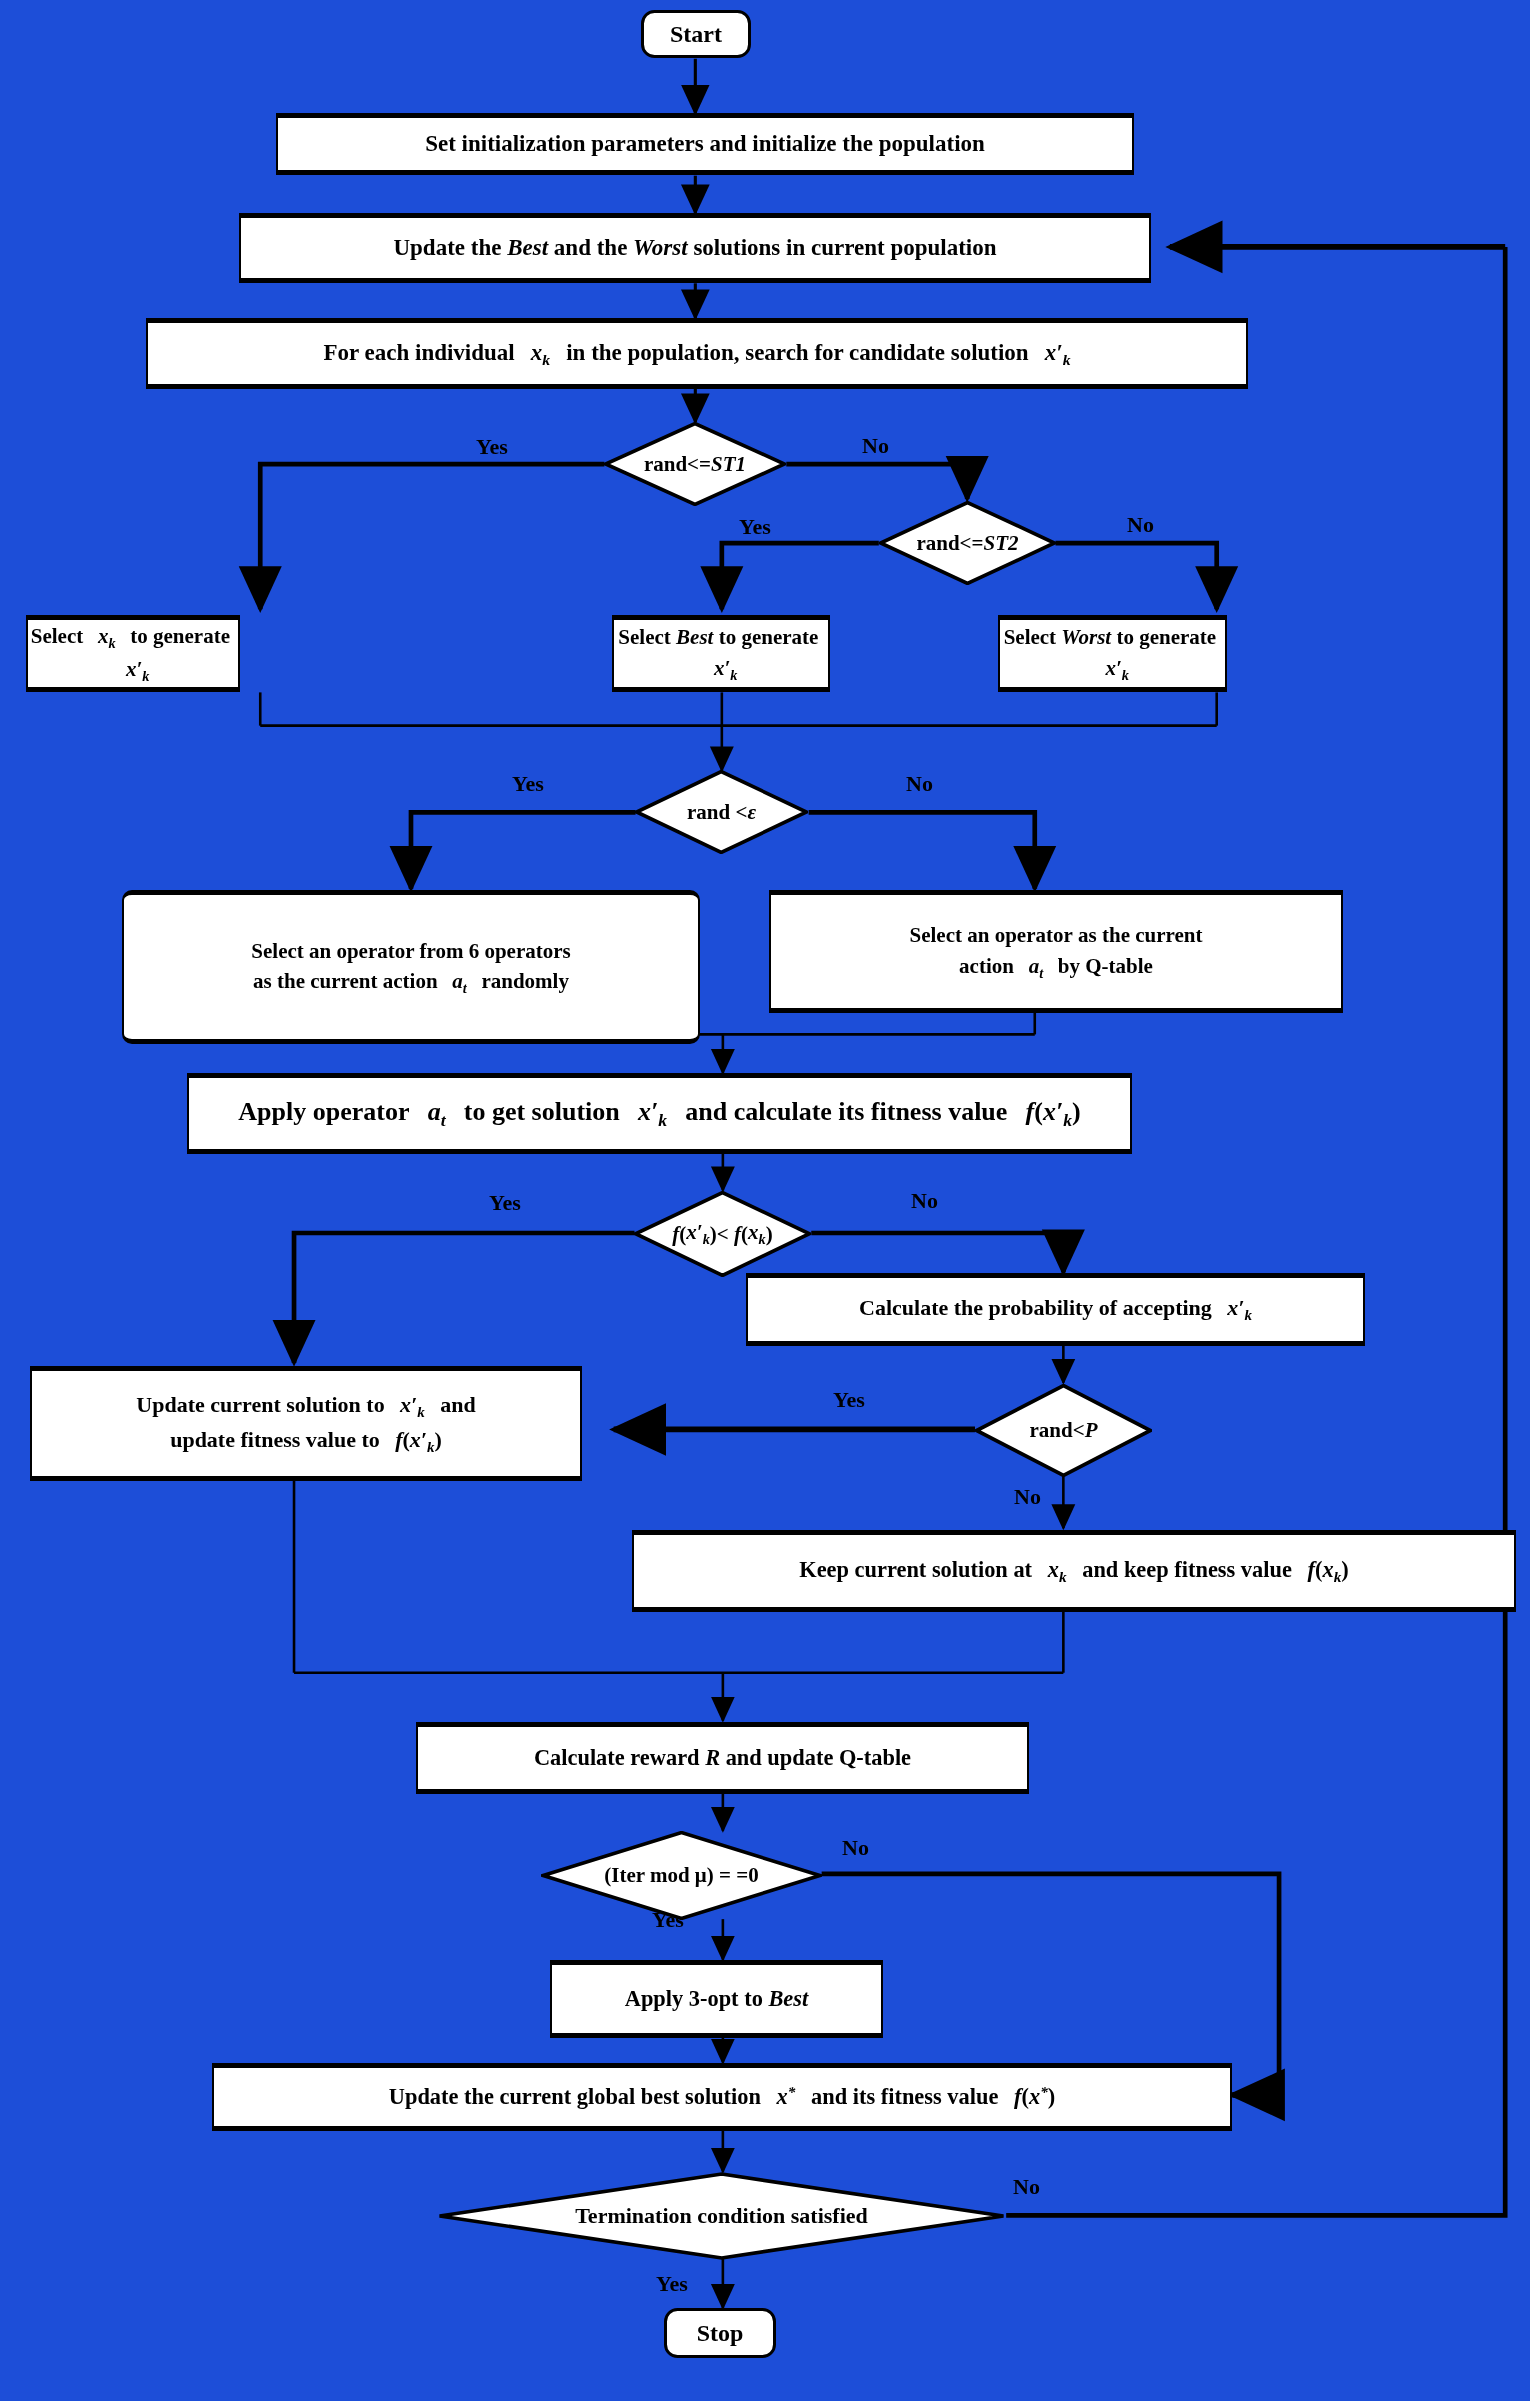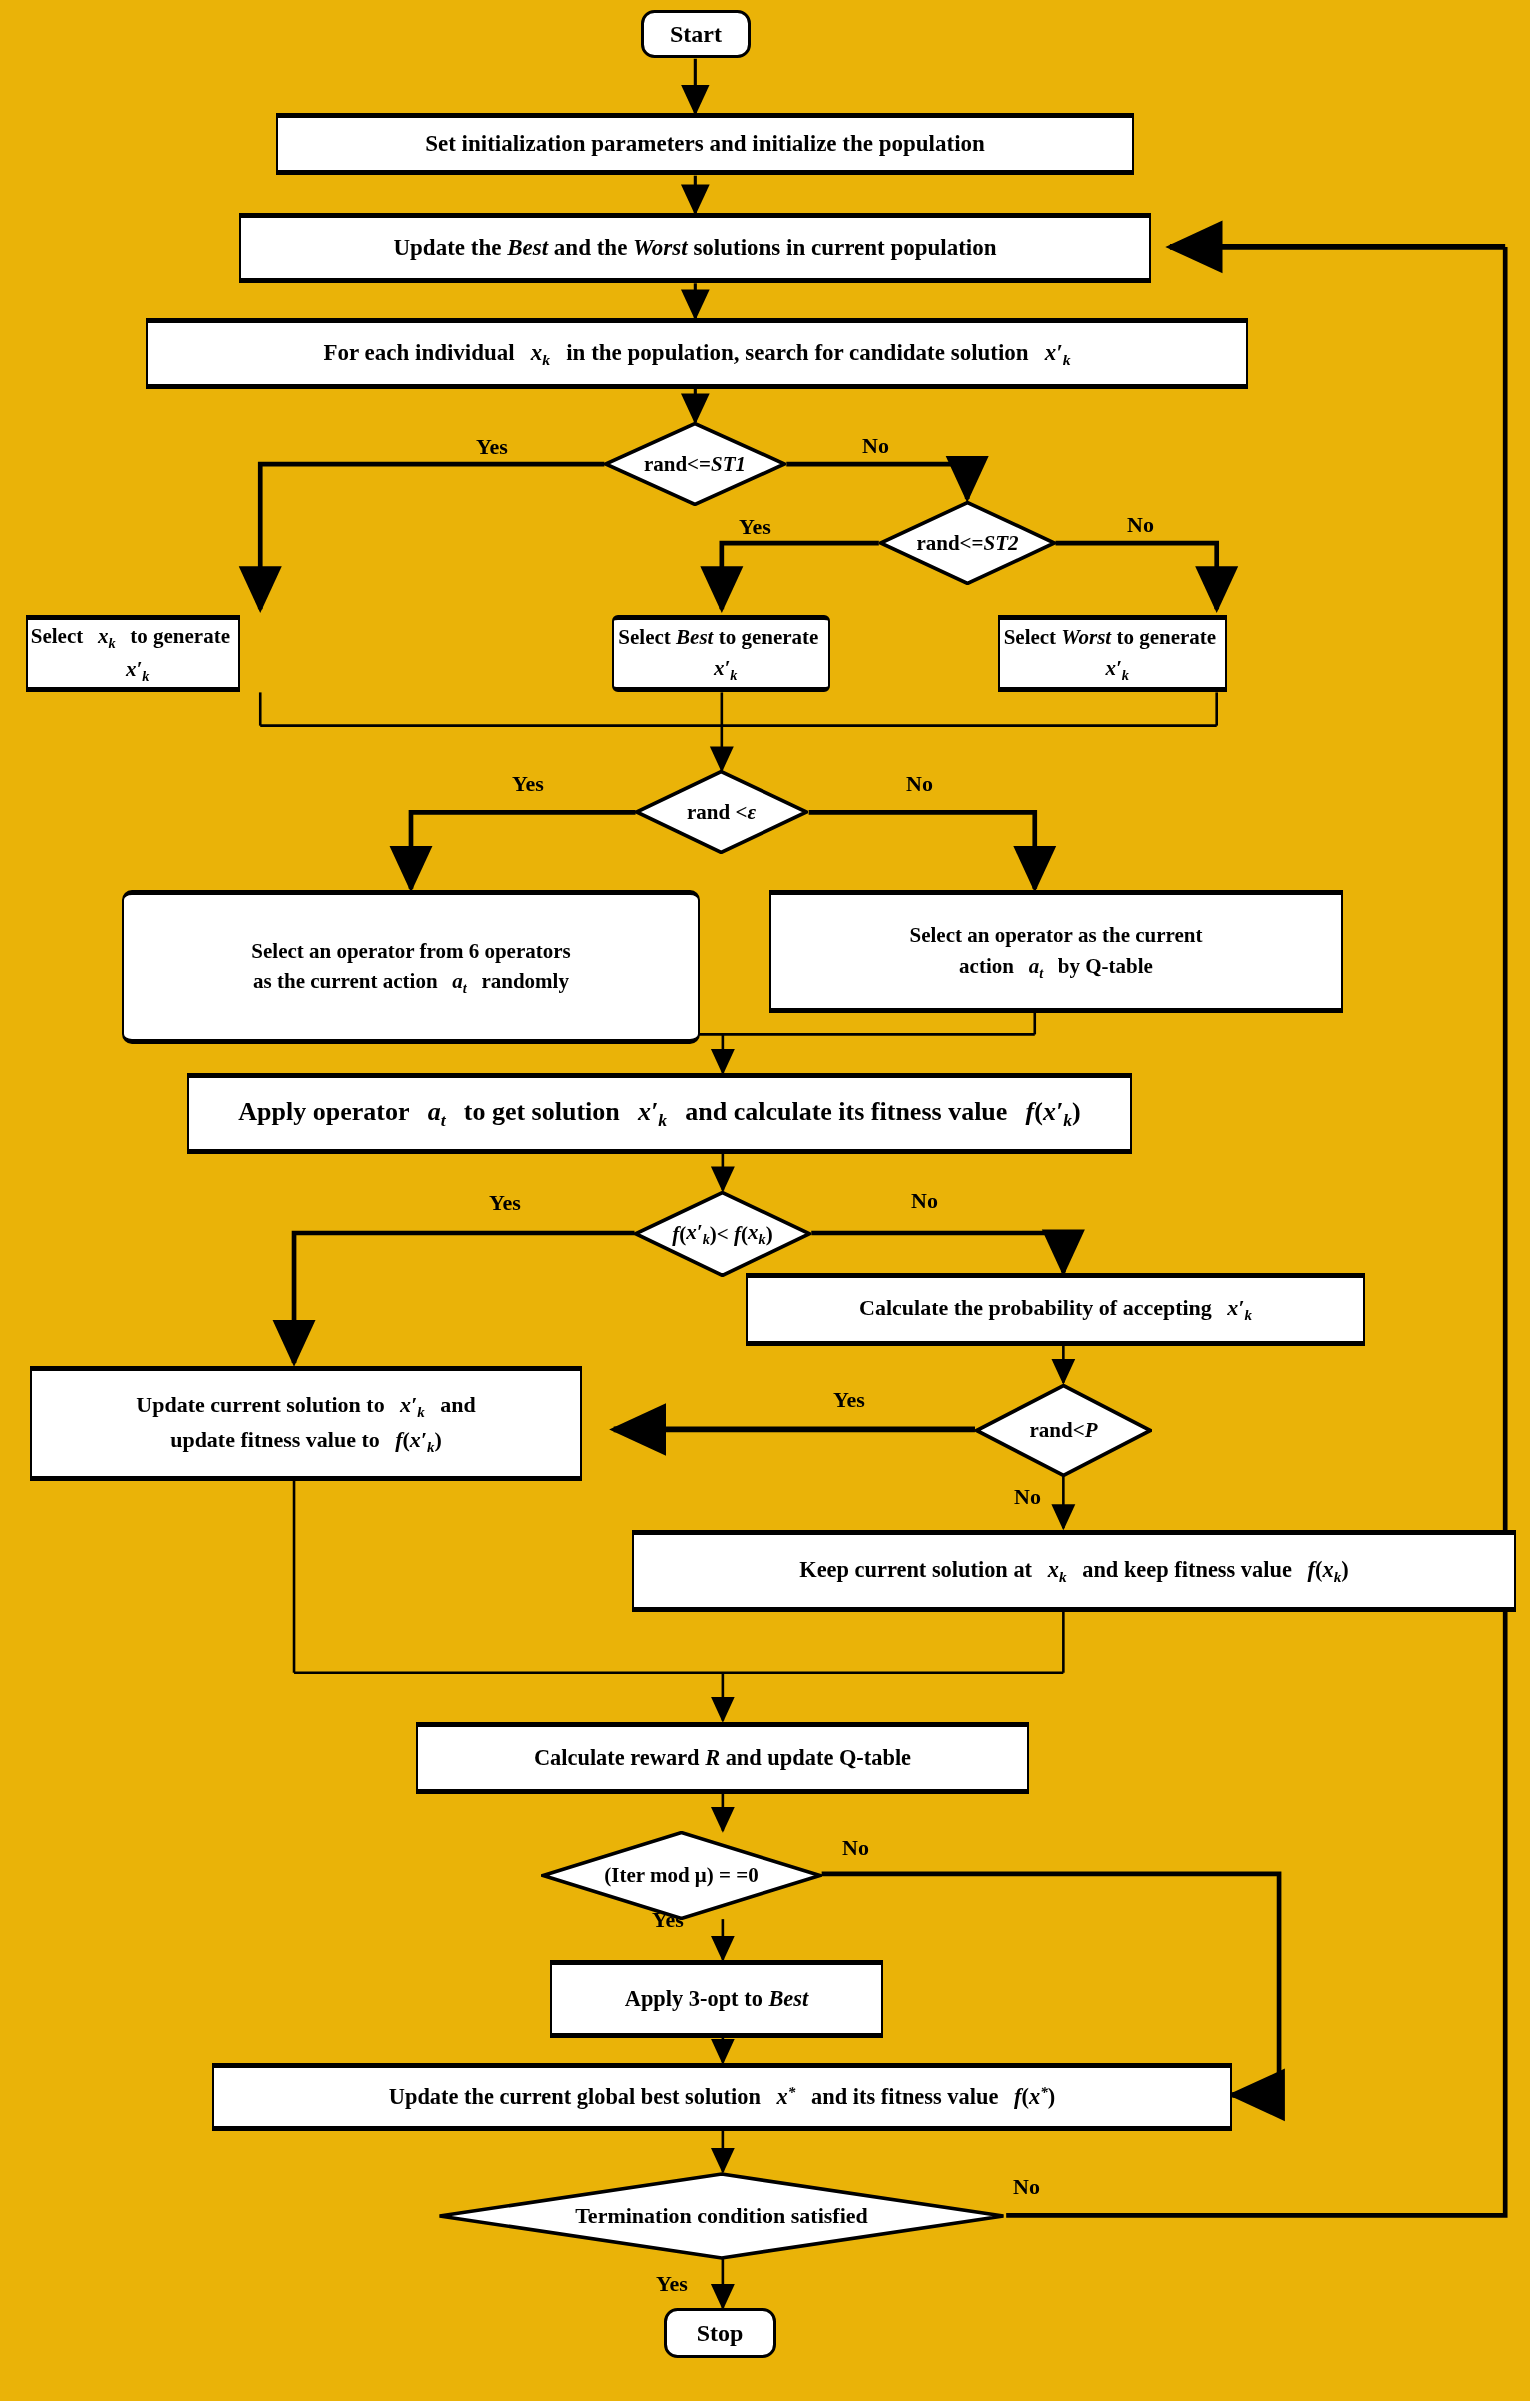--- a/index.html
+++ b/index.html
@@ -1,17 +1,17 @@
 <!DOCTYPE html>
 <html style="font-size:8.3px"><head>
 <meta charset="utf-8">
 <style>
   html,body{margin:0;padding:0;background:#ffffff;}
   body{font-family:"Liberation Serif","DejaVu Serif",serif;}
-  #stage{position:relative;width:1531px;height:2401px;background:#eab308;overflow:hidden;}
+  #stage{position:relative;width:1531px;height:2401px;background:#1d4ed8;overflow:hidden;}
   svg#wires{position:absolute;left:0;top:0;width:1531px;height:2401px;}
   .node{position:absolute;box-sizing:border-box;background:#fff;
         display:flex;align-items:center;justify-content:center;text-align:center;
         font-weight:bold;color:#000;line-height:1.45;}
   .proc{border:2.1px solid #000;border-top-width:5.7px;border-bottom-width:5.7px;}
   .term{border:3.6px solid #000;border-radius:13.5px;}
   .dia{position:absolute;}
   .dia .shape{position:absolute;left:0;top:0;width:100%;height:100%;}
   .dia .dlabel{position:absolute;left:0;top:0;width:100%;height:100%;
         display:flex;align-items:center;justify-content:center;
@@ -131,21 +131,21 @@
     <svg class="shape" viewBox="0 0 340 162" preserveAspectRatio="none">
       <polygon points="170,3 337,81 170,159 3,81" fill="#fff" stroke="#000" stroke-width="7"></polygon>
     </svg>
     <div class="dlabel" style="font-size:21px;">rand&lt;=<i class="v">ST2</i></div>
   </div>
 
   <div class="node proc" style="left:26px;top:615px;width:214px;height:77px;font-size:21px;">
     <span>Select&nbsp;<span class="sp"></span><span class="mv">x<sub>k</sub></span><span class="sp"></span>&nbsp;to generate&nbsp;<span class="sp"></span><span class="mv">x′<sub>k</sub></span></span>
   </div>
 
-  <div class="node proc" style="left:612px;top:615px;width:218px;height:77px;font-size:21px;border-radius:6px;">
+  <div class="node proc" style="left:612px;top:615px;width:218px;height:77px;font-size:21px;">
     <span>Select&nbsp;<i class="v">Best</i>&nbsp;to generate&nbsp;<span class="sp"></span><span class="mv">x′<sub>k</sub></span></span>
   </div>
 
   <div class="node proc" style="left:998px;top:615px;width:229px;height:77px;font-size:21px;">
     <span>Select&nbsp;<i class="v">Worst</i>&nbsp;to generate&nbsp;<span class="sp"></span><span class="mv">x′<sub>k</sub></span></span>
   </div>
 
   <div class="dia" style="left:635px;top:770px;width:173px;height:84px;">
     <svg class="shape" viewBox="0 0 333 162" preserveAspectRatio="none">
       <polygon points="166,3 330,81 166,159 3,81" fill="#fff" stroke="#000" stroke-width="7"></polygon>

